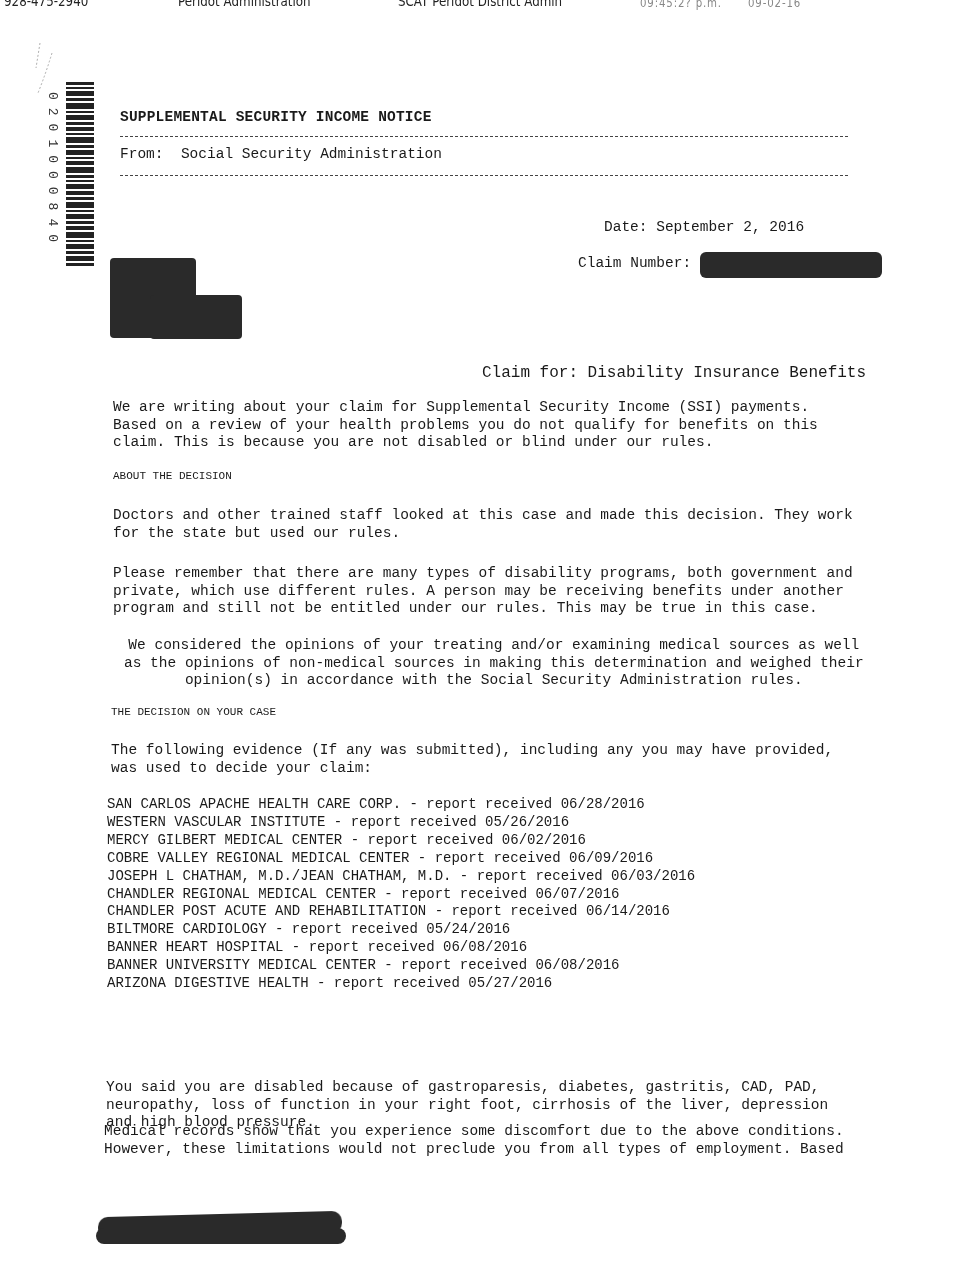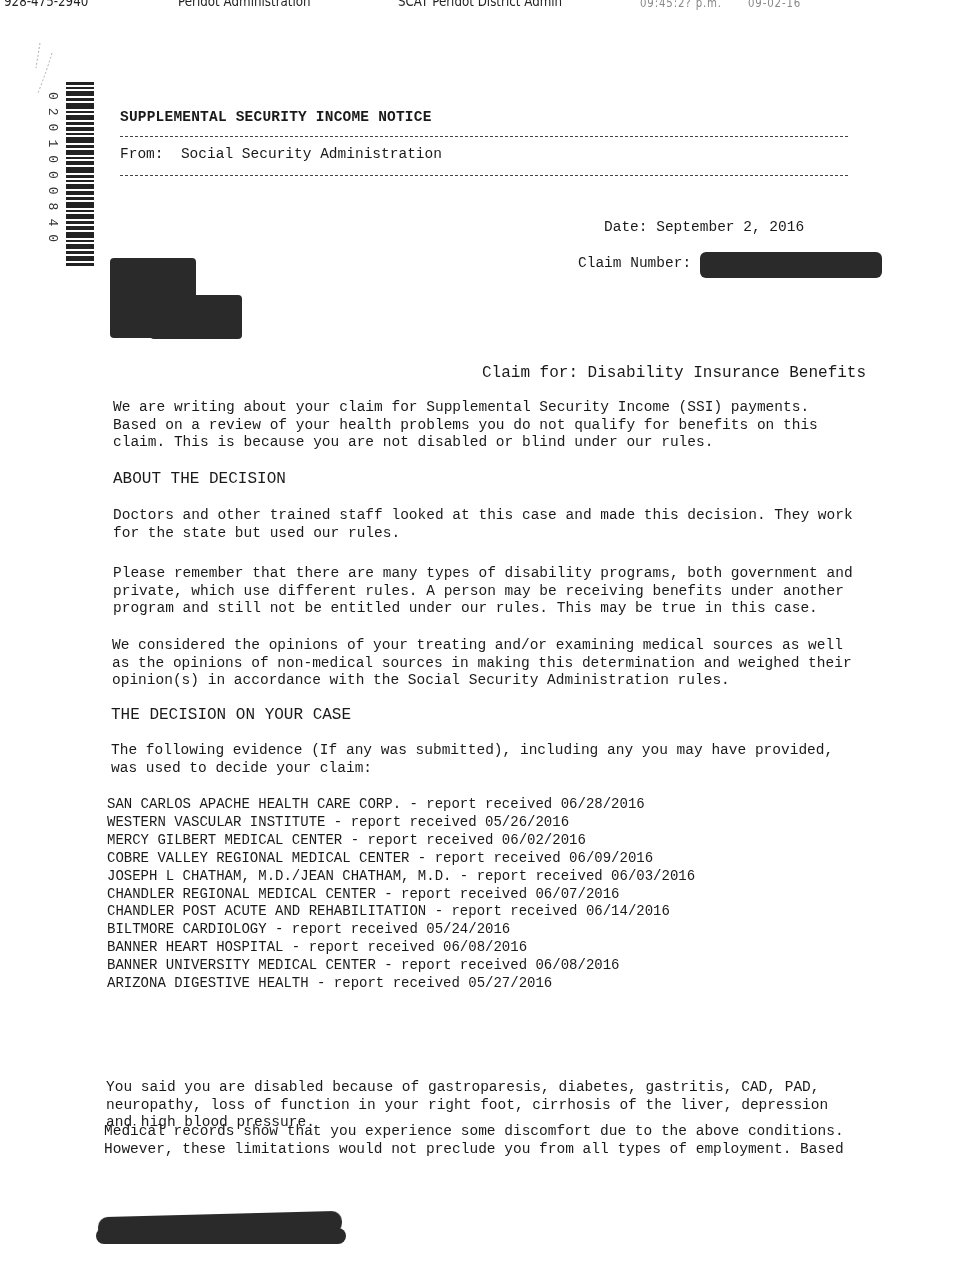--- a/index.html
+++ b/index.html
@@ -13,21 +13,21 @@
   .bars { position: absolute; left: 66px; top: 82px; width: 28px; }
   .bars div { height: 3px; margin-bottom: 2px; background: #222; }
   .title { position: absolute; left: 120px; top: 109px; font-size: 14.5px; font-weight: bold; letter-spacing: 0.2px; }
   .dashes { position: absolute; left: 120px; width: 728px; border-top: 1.5px dashed #444; }
   .from { position: absolute; left: 120px; top: 146px; font-size: 14.5px; white-space: pre; }
   .date { position: absolute; left: 604px; top: 219px; font-size: 14.5px; }
   .claimnum { position: absolute; left: 578px; top: 255px; font-size: 14.5px; }
   .redact { position: absolute; background: #2a2a2a; border-radius: 6px; filter: blur(0.6px); }
   .claimfor { position: absolute; left: 482px; top: 364px; font-size: 16px; }
   .para { position: absolute; font-size: 14.5px; line-height: 17.5px; white-space: pre; }
-  .heading { position: absolute; font-size: 16px; }
+  .heading { position: absolute; font-size: 11px; }
   .evidence { position: absolute; left: 107px; top: 796px; font-size: 14px; line-height: 17.9px; }
   .evidence div { white-space: pre; }
 </style>
 </head>
 <body>
 
 <div class="fax-header">
   <span style="left:4px">928-475-2940</span>
   <span style="left:178px">Peridot Administration</span>
   <span style="left:398px">SCAT Peridot District Admin</span>
@@ -93,21 +93,21 @@
 Based on a review of your health problems you do not qualify for benefits on this
 claim. This is because you are not disabled or blind under our rules.</div>
 
 <div class="heading mono" style="left:113px;top:470px;">ABOUT THE DECISION</div>
 
 <div class="para mono" style="left:113px;top:507px;">Doctors and other trained staff looked at this case and made this decision. They work
 for the state but used our rules.</div>
 <div class="para mono" style="left:113px;top:565px;">Please remember that there are many types of disability programs, both government and
 private, which use different rules. A person may be receiving benefits under another
 program and still not be entitled under our rules. This may be true in this case.</div>
-<div class="para mono" style="left:112px;top:637px;">We considered the opinions of your treating and/or examining medical sources as well
+<div class="para mono" style="left:124px;top:637px;text-align:center;">We considered the opinions of your treating and/or examining medical sources as well
 as the opinions of non-medical sources in making this determination and weighed their
 opinion(s) in accordance with the Social Security Administration rules.</div>
 
 <div class="heading mono" style="left:111px;top:706px;">THE DECISION ON YOUR CASE</div>
 
 <div class="para mono" style="left:111px;top:742px;">The following evidence (If any was submitted), including any you may have provided,
 was used to decide your claim:</div>
 
 <div class="evidence mono">
   <div>SAN CARLOS APACHE HEALTH CARE CORP. - report received 06/28/2016</div>

